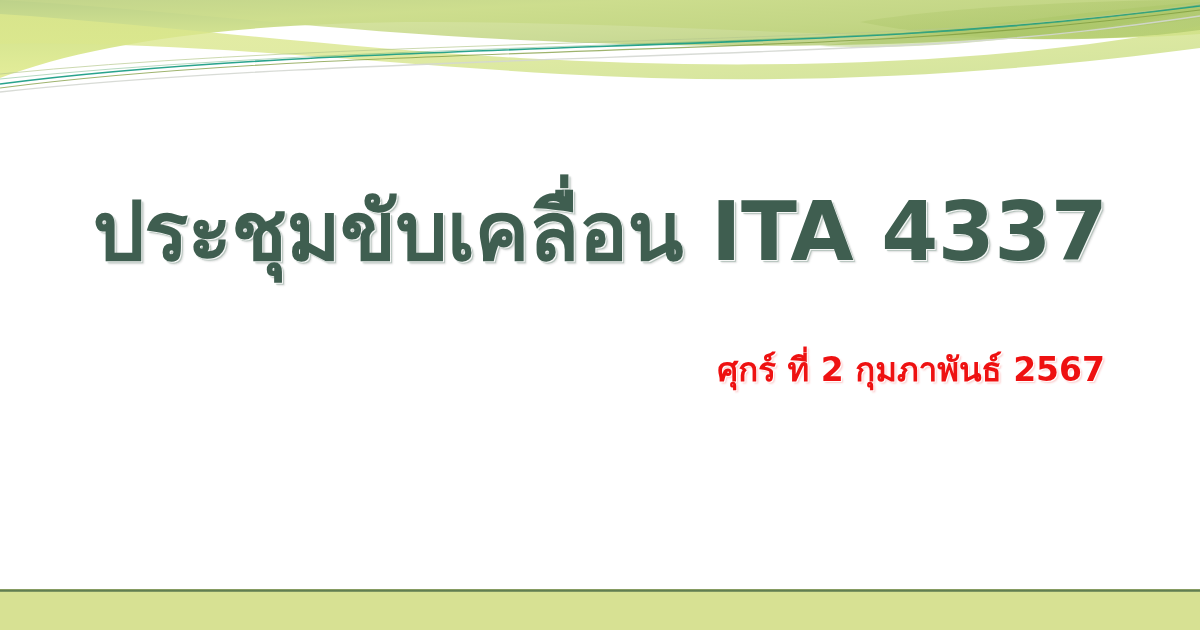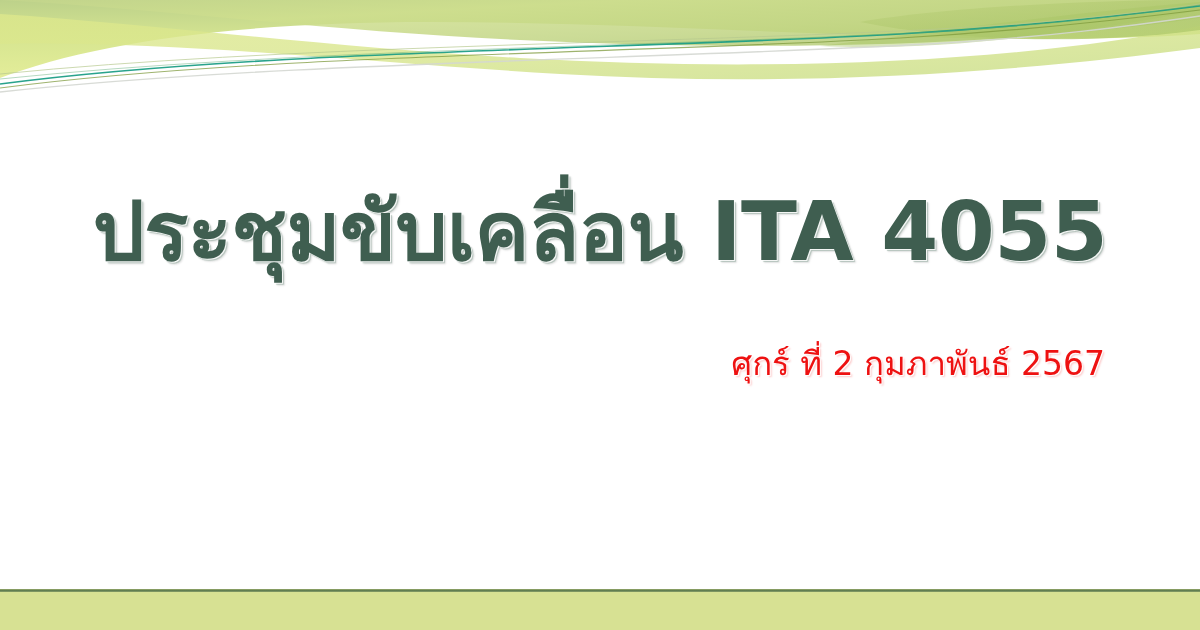--- a/index.html
+++ b/index.html
@@ -60,26 +60,27 @@
     top:345px;
     width:1200px;
     text-align:right;
     padding-right:95px;
   }
   #slide-subtitle {
     display:inline-block;
     font-family:"DejaVu Sans", sans-serif;
     font-size:33px;
     line-height:1.15;
-    font-weight:normal;
+    font-weight:bold;
     color:#ee1111;
     white-space:nowrap;
     text-shadow:
        1px  1px 0 rgba(255,255,255,0.95),
        2px  2px 2px rgba(238,17,17,0.22);
+    margin-top: 6px;
   }
 
   
   #footer-band {
     position:absolute;
     left:0;
     bottom:0;
     width:1200px;
     height:41px;
   }
@@ -140,21 +141,21 @@
 
       <path d="M0,84 C260,50 620,50 900,34 C1020,27 1120,16 1200,6" fill="none" stroke="#1d9e86" stroke-width="1.6" opacity="0.95"></path>
       <path d="M0,88 C260,54 620,54 900,38 C1020,31 1120,20 1200,10" fill="none" stroke="#7d9a3c" stroke-width="1.2" opacity="0.75"></path>
       <path d="M0,74 C280,46 640,44 920,30 C1040,24 1130,14 1200,4" fill="none" stroke="#b7c98e" stroke-width="1" opacity="0.7"></path>
       <path d="M0,92 C280,62 640,60 930,44 C1050,37 1130,26 1200,16" fill="none" stroke="#d4d7d2" stroke-width="1.4" opacity="0.9"></path>
       <path d="M0,79 C290,49 650,47 930,32 C1050,25 1130,15 1200,5" fill="none" stroke="#57a86f" stroke-width="0.8" opacity="0.55"></path>
     </svg>
   </div>
 
   <div id="title-block">
-    <h1 id="slide-title">ประชุมขับเคลื่อน ITA 4055</h1>
+    <h1 id="slide-title">ประชุมขับเคลื่อน ITA 4337</h1>
   </div>
 
   <div id="subtitle-block">
     <div id="slide-subtitle">ศุกร์ ที่ 2 กุมภาพันธ์ 2567</div>
   </div>
 
   <div id="footer-band">
     <div id="footer-rule"></div>
     <div id="footer-fill"></div>
   </div>

